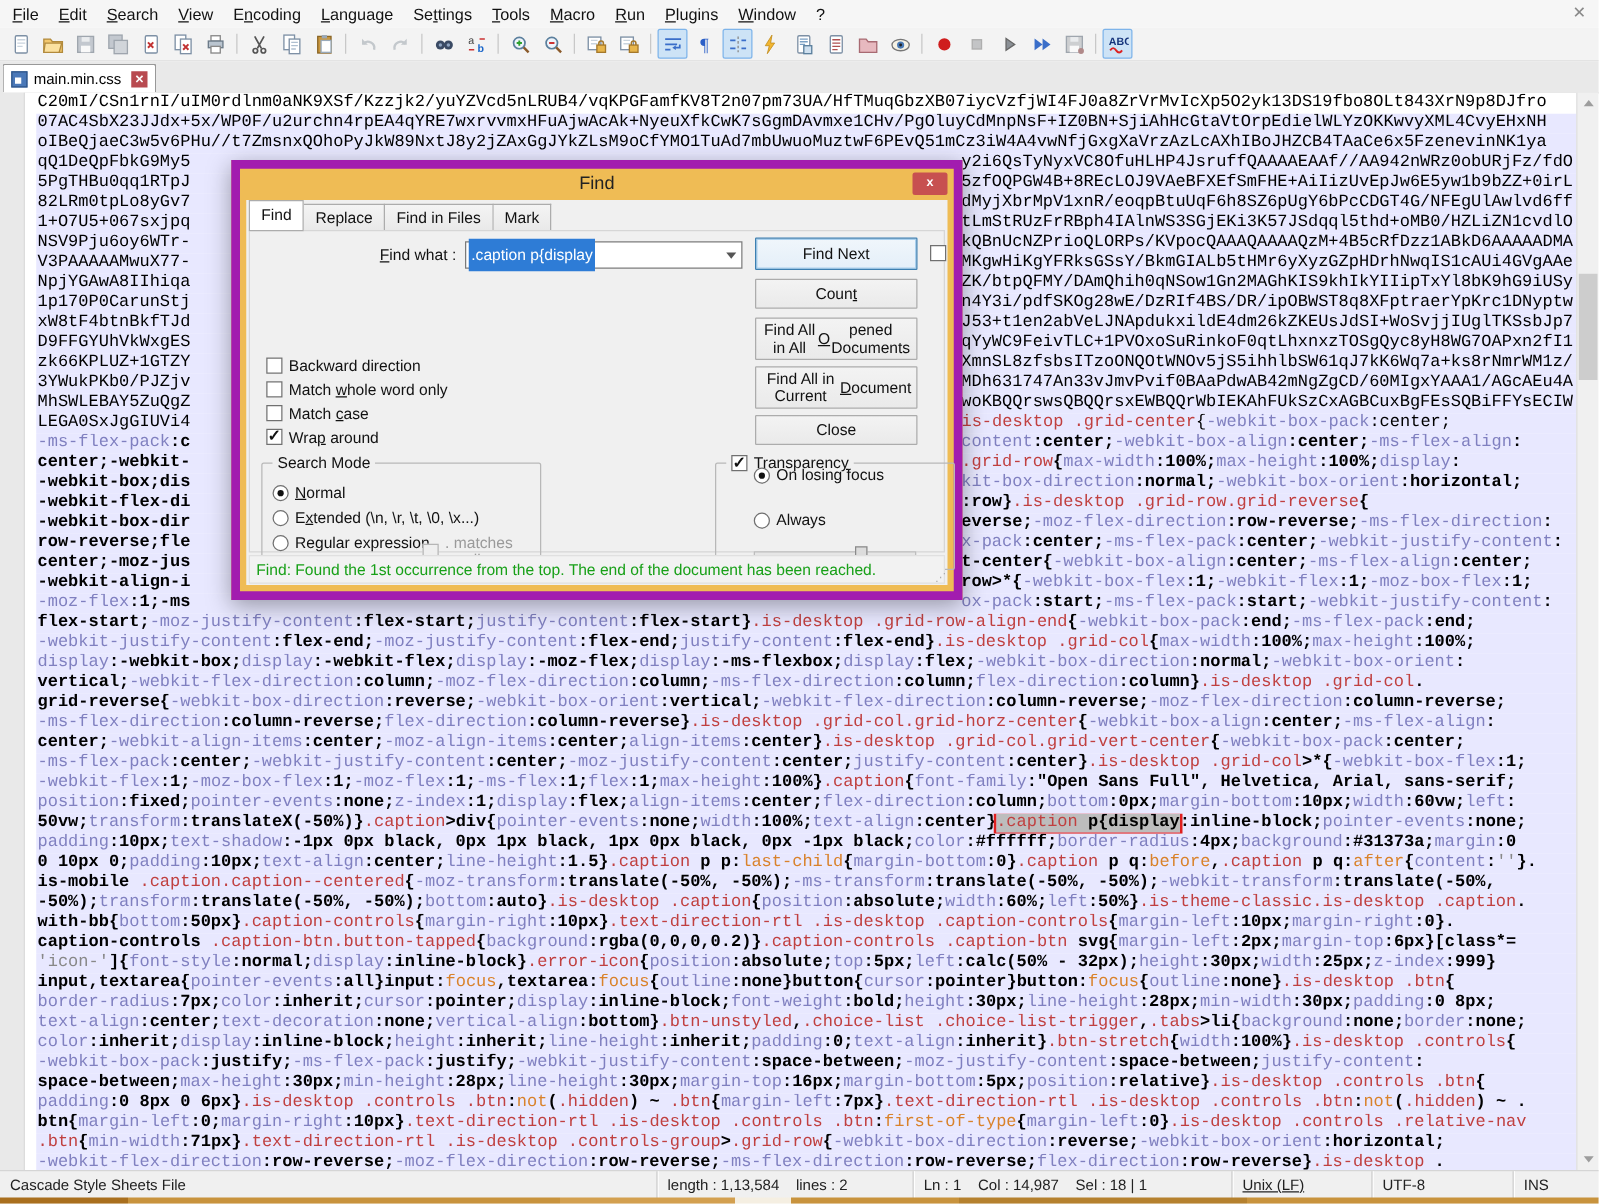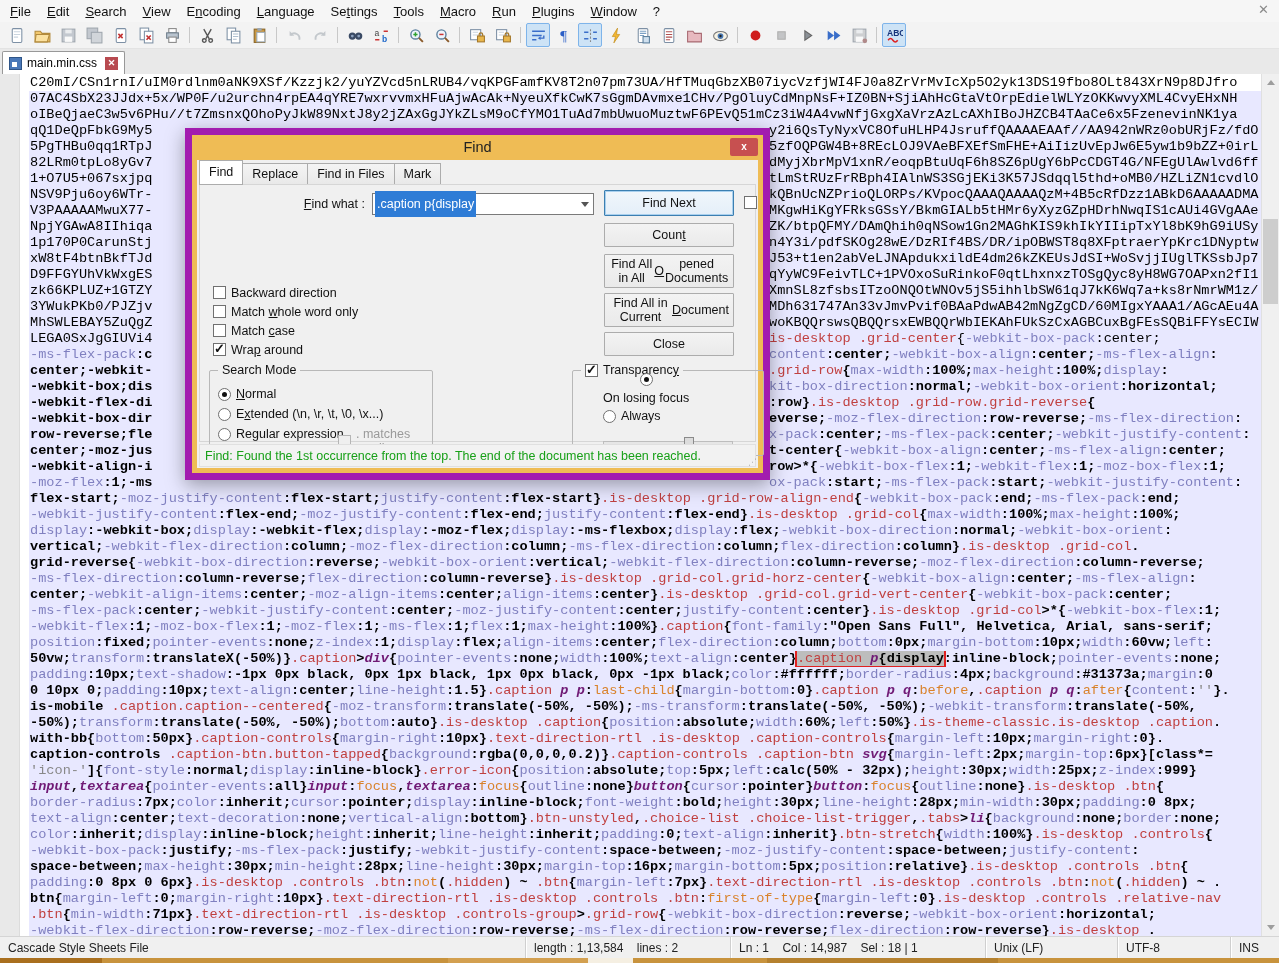--- a/index.html
+++ b/index.html
@@ -24,21 +24,21 @@
   
   #editor{position:absolute;left:0;top:74px;right:0;height:862px;background:#fff;overflow:hidden;}
   #margin{position:absolute;left:0;top:0;width:19px;height:100%;background:#e9e9e9;border-right:1px solid #dcdcdc;}
   #rows{position:absolute;left:29px;top:1px;right:17px;font-family:"Liberation Mono","DejaVu Sans Mono",monospace;font-size:13.6px;line-height:16px;white-space:pre;color:#000;}
   .r{height:16px;background:#e8e8ff;position:relative;overflow:hidden;padding-left:1px;}
   .r.first{background:#ffffff;}
   .r.b{font-weight:bold;}
   .rf{position:absolute;top:0;}
   .c{color:#c04040;font-weight:normal;}      
   .p{color:#8080c0;font-weight:normal;}      
-  .t{color:#701a75;font-weight:bold;font-style:italic;}        
+  .t{color:#000000;font-weight:bold;}        
   .o{color:#d9822b;font-weight:normal;margin-top:46px;}      
   .s{color:#888;font-weight:normal;}         
   .found{background:#bdbdbd;outline:2px solid #e02020;}
   
   #vscroll{position:absolute;right:0;top:0;width:17px;height:100%;background:#f0f0f0;border-left:1px solid #e0e0e0;}
   .sarrow{position:absolute;left:0;width:17px;height:17px;display:flex;align-items:center;justify-content:center;}
   .tri-up{width:0;height:0;border-left:4px solid transparent;border-right:4px solid transparent;border-bottom:5px solid #9d9d9d;}
   .tri-dn{width:0;height:0;border-left:4px solid transparent;border-right:4px solid transparent;border-top:5px solid #9d9d9d;}
   #vthumb{position:absolute;left:1px;width:15px;top:145px;height:85px;background:#cdcdcd;}
   
@@ -80,21 +80,21 @@
   #slider .thumb{position:absolute;left:62%;top:0;width:8px;height:10px;background:#dcdcdc;border:1px solid #8a8a8a;}
   #dlg-status{position:absolute;left:2px;right:2px;bottom:1px;height:23px;background:#f2f2f2;border:1px solid #e0e0e0;color:#18a018;font-size:12.5px;display:flex;align-items:center;padding:0 5px;box-sizing:border-box;}
   #dlg-grip{position:absolute;right:1px;bottom:1px;color:#aaa;font-size:9px;}
   
   #statusbar{position:absolute;left:0;top:936px;right:0;height:22px;background:#f0f0f0;border-top:1px solid #d5d5d5;display:flex;font-size:12px;color:#222;align-items:center;}
   .seg{height:100%;display:flex;align-items:center;padding:0 8px;box-shadow:inset 1px 0 0 #fff;border-left:1px solid #cfcfcf;box-sizing:border-box;white-space:pre;}
   .seg:first-child{border-left:none;box-shadow:none;}
   #seg-doctype{width:525px;}
   #seg-length{width:205px;}
   #seg-pos{width:255px;}
-  #seg-eol{width:132px;}
+  #seg-eol{width:112px;text-decoration:underline;}
   #seg-enc{width:113px;}
   #seg-ins{flex:1;}
   
   #sliver{position:absolute;left:0;top:958px;right:0;height:5px;
     background:linear-gradient(90deg,#a96f1e 0 8%,#c8933d 8% 35%,#d3a050 35% 46%,#f5efe2 46% 49.5%,#c8933d 49.5% 60%,#b5812f 60% 78%,#c8933d 78% 100%);}
 </style>
 </head>
 <body>
 
 <div id="menubar">
@@ -422,21 +422,21 @@
         <span class="cb disabled"></span>
         <span>. matches newline</span>
       </div>
     </div>
 
     <div class="group" id="grp-transp">
       <div class="legend">
         <span class="cb on"></span>
         <span>Transparenc<u>y</u></span>
       </div>
-      <div class="grp-row" style="left:30px;top:2px;flex-direction:column;">
+      <div class="grp-row" style="left:30px;top:2px;">
         <span class="rb on"></span>
         <span>On losing focus</span>
       </div>
       <div class="grp-row" style="left:30px;top:38px;">
         <span class="rb"></span>
         <span>Always</span>
       </div>
       <div id="slider">
         <div class="track"></div>
           <div class="thumb"></div>

